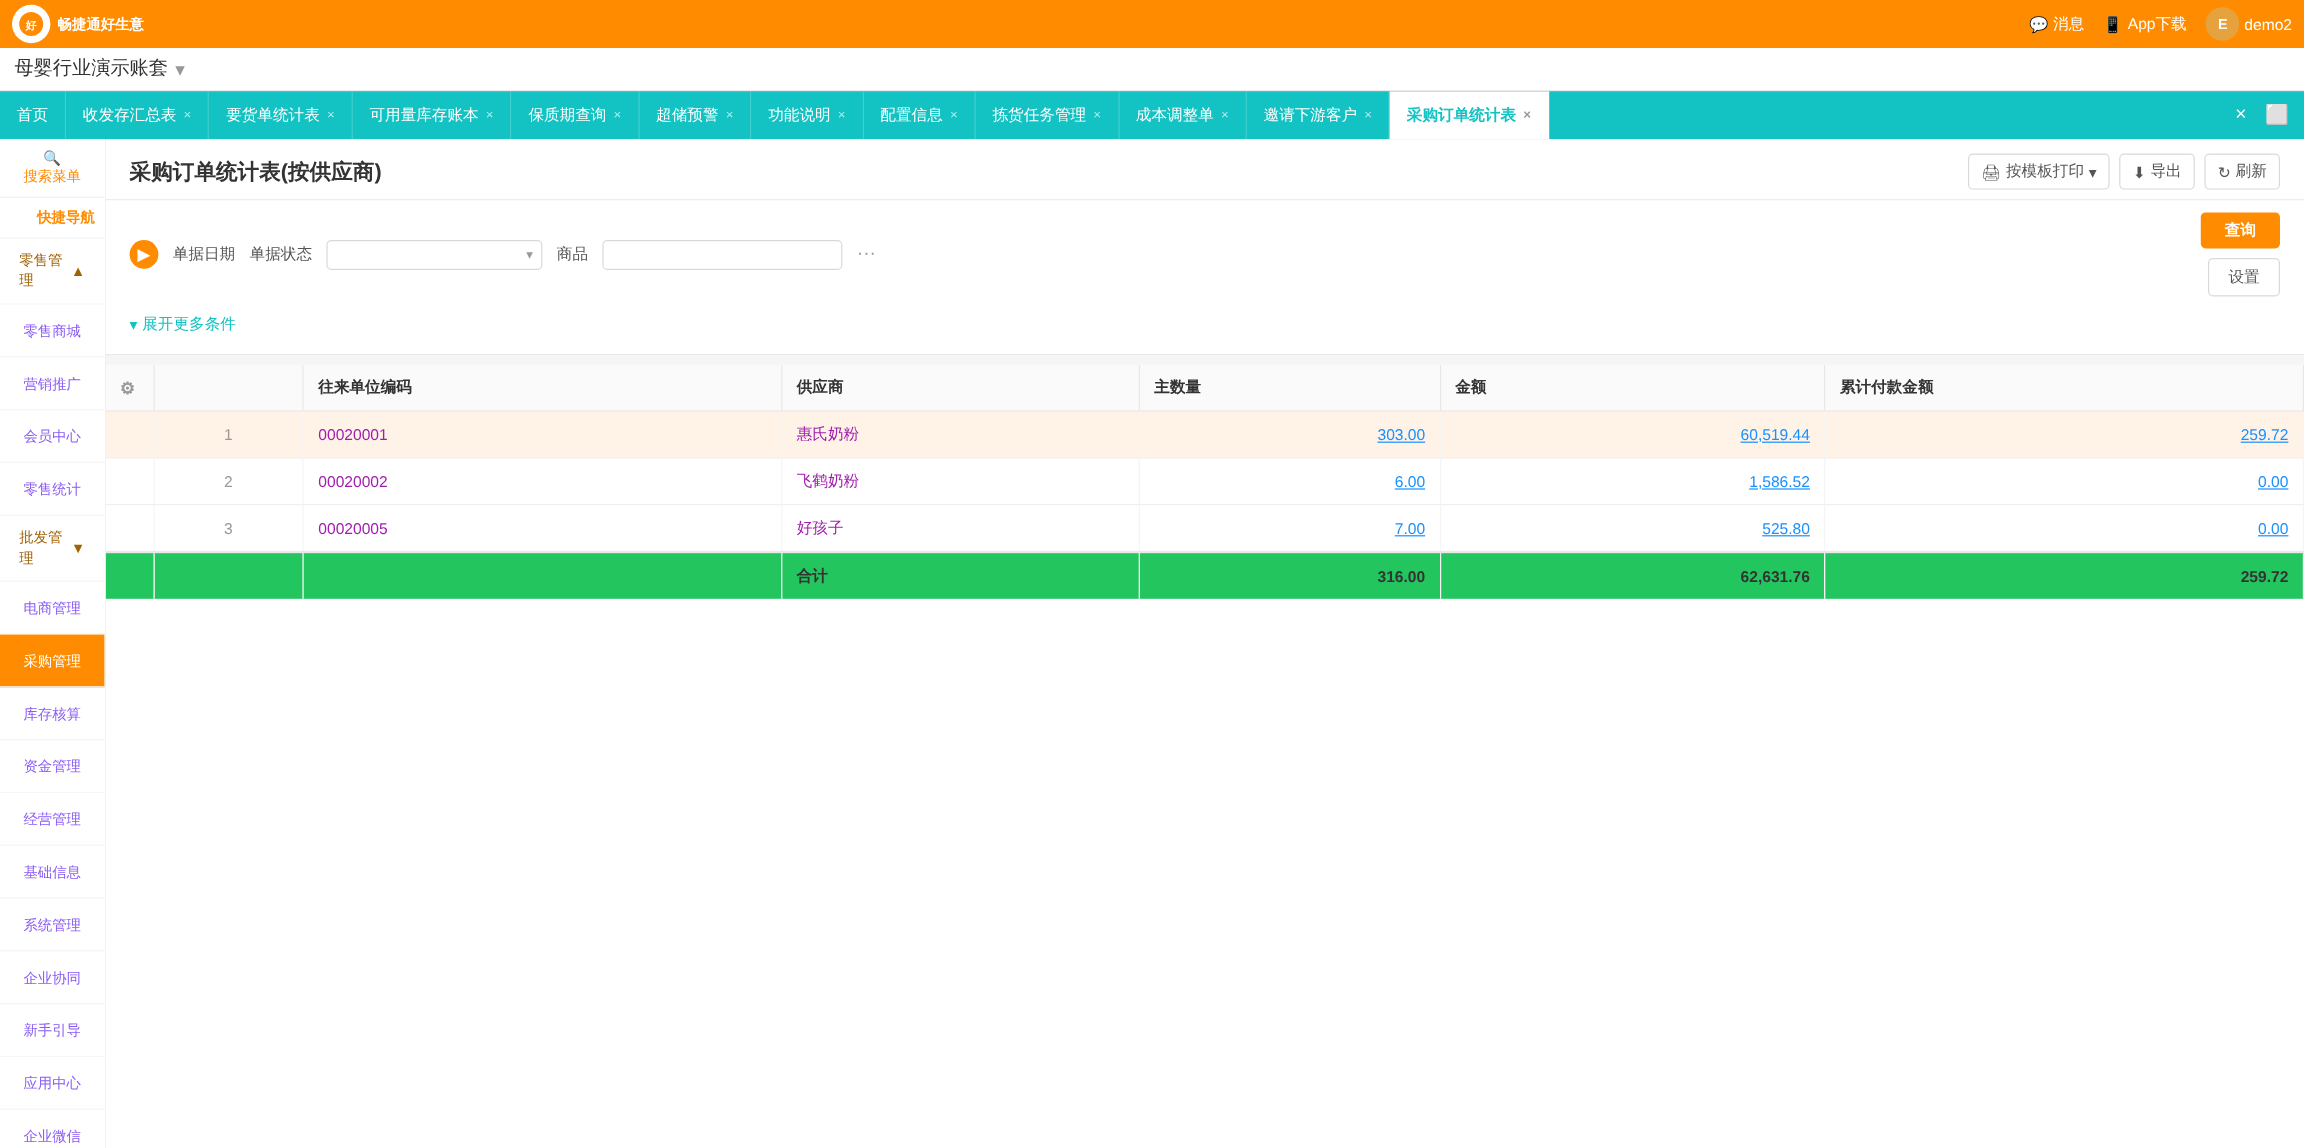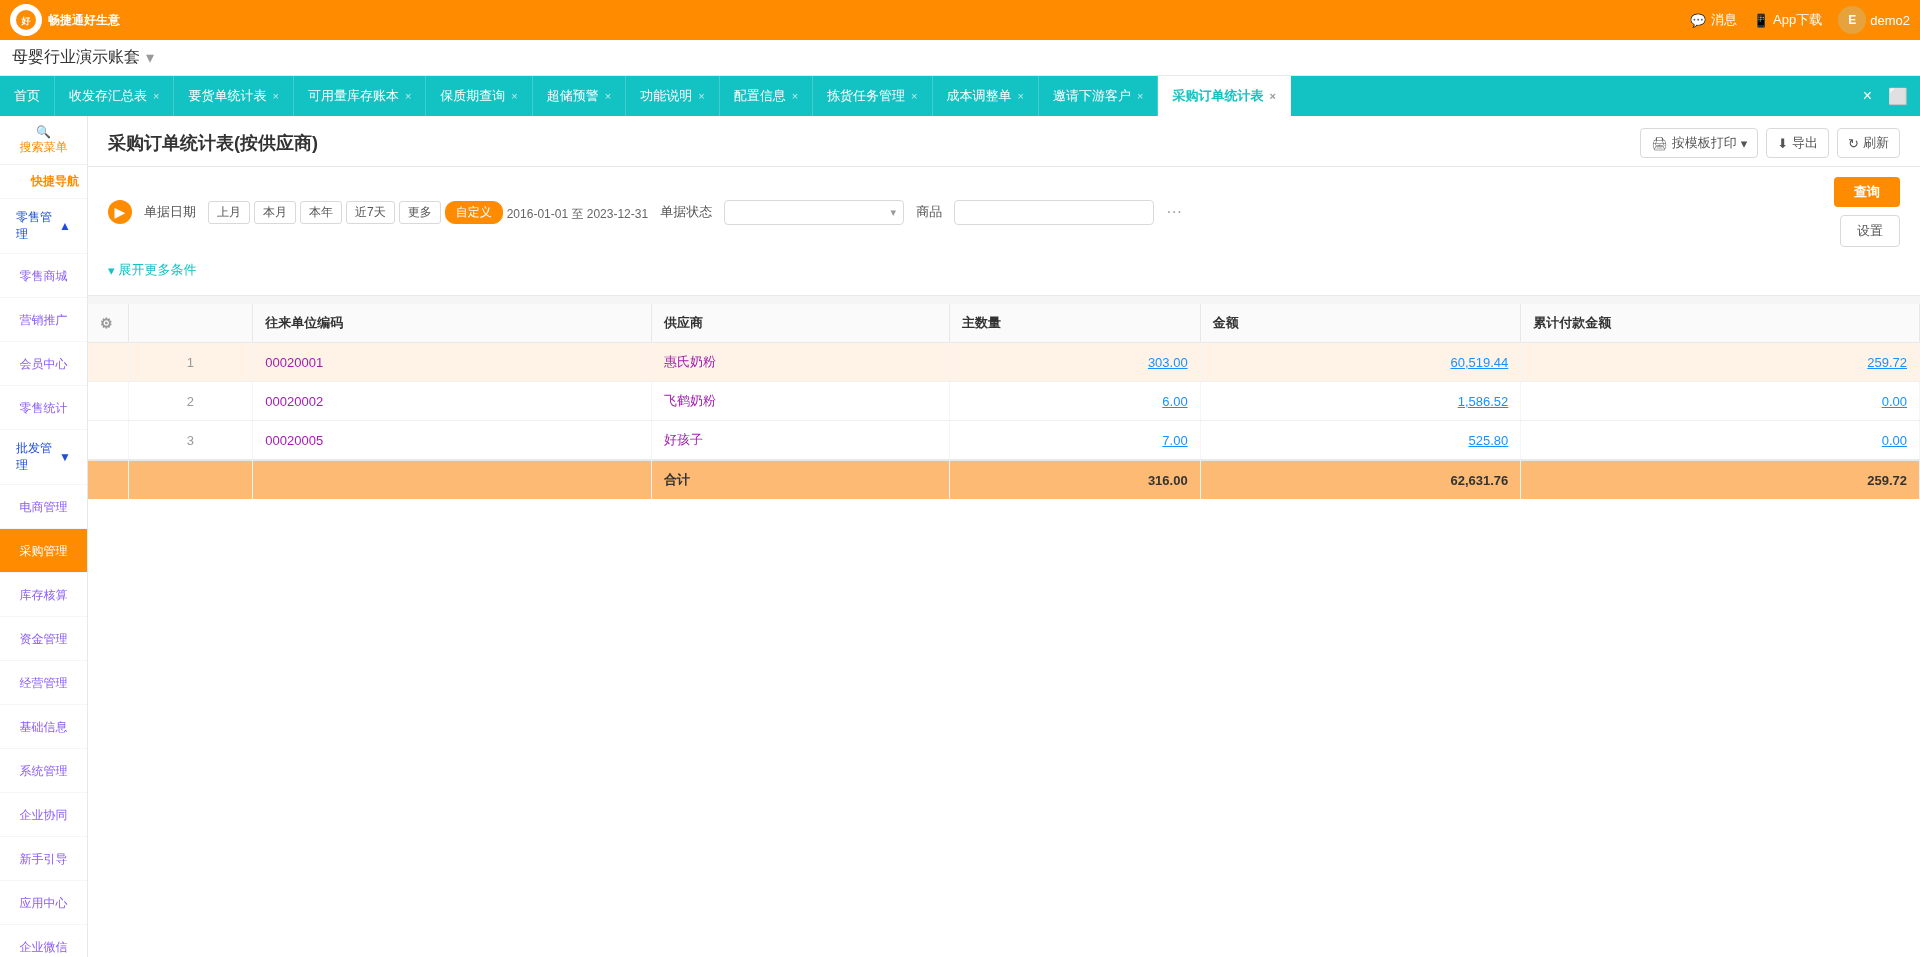--- a/index.html
+++ b/index.html
@@ -30,21 +30,21 @@
 
     
     .main-layout { display: flex; flex: 1; overflow: hidden; }
 
     
     .sidebar { width: 88px; background: white; border-right: 1px solid #e8e8e8; display: flex; flex-direction: column; overflow-y: auto; flex-shrink: 0; }
     .sidebar-search { padding: 8px; border-bottom: 1px solid #f0f0f0; text-align: center; }
     .sidebar-item { padding: 12px 4px; text-align: center; font-size: 12px; color: #8b5cf6; cursor: pointer; border-bottom: 1px solid #f5f5f5; }
     .sidebar-item.active { background: #ff8c00; color: white; }
     .sidebar-item-label { margin-top: 2px; }
-    .sidebar-section { display: flex; align-items: center; justify-content: center; gap: 4px; padding: 10px 16px; font-size: 12px; color: #1d4ed8; cursor: pointer; border-bottom: 1px solid #f5f5f5; }
+    .sidebar-section { display: flex; align-items: center; justify-content: center; gap: 4px; padding: 10px 16px; font-size: 12px; color: #a16207; cursor: pointer; border-bottom: 1px solid #f5f5f5; }
     .sidebar-nav { padding: 8px; text-align: right; font-size: 12px; color: #ff8c00; cursor: pointer; font-weight: bold; border-bottom: 1px solid #f5f5f5; }
 
     
     .content { flex: 1; overflow: auto; background: #f5f5f5; display: flex; flex-direction: column; }
 
     
     .page-header { background: white; padding: 12px 20px 8px; display: flex; align-items: center; justify-content: space-between; border-bottom: 1px solid #e8e8e8; flex-shrink: 0; }
     .page-title { font-size: 18px; font-weight: bold; color: #333; }
     .header-actions { display: flex; align-items: center; gap: 8px; }
     .btn-print { display: flex; align-items: center; gap: 4px; border: 1px solid #d9d9d9; background: white; padding: 5px 10px; border-radius: 4px; cursor: pointer; font-size: 13px; color: #555; }
@@ -73,21 +73,21 @@
     .data-table { width: 100%; border-collapse: collapse; font-size: 13px; }
     .data-table th { background: #fafafa; border-bottom: 1px solid #e8e8e8; border-right: 1px solid #e8e8e8; padding: 10px 12px; text-align: left; color: #333; font-weight: bold; white-space: nowrap; }
     .data-table td { border-bottom: 1px solid #f0f0f0; border-right: 1px solid #f5f5f5; padding: 10px 12px; color: #a21caf; }
     .data-table tr.selected td { background: #fff3e8; }
     .data-table .num-col { text-align: right; color: #1890ff; text-decoration: underline; cursor: pointer; }
     .data-table .row-num { color: #999; text-align: center; }
     .col-settings { width: 40px; text-align: center; cursor: pointer; }
     .gear-icon { color: #999; font-size: 14px; }
 
     
-    .table-footer { background: #fdba74; border-top: 2px solid #e8e8e8; }
+    .table-footer { background: #22c55e; border-top: 2px solid #e8e8e8; }
     .table-footer td { padding: 10px 12px; font-weight: bold; color: #333; border-bottom: none; }
 
     
     .expand-more { text-align: center; padding: 6px 0; }
   </style>
 </head>
 <body>
 
 <div class="top-bar">
   <div class="logo-area">
@@ -262,29 +262,20 @@
         </button>
       </div>
     </div>
 
     <div class="filter-area">
       <div class="filter-row">
         <div class="filter-collapse-btn">
           <span>▶</span>
         </div>
         <span class="filter-label">单据日期</span>
-        <div class="date-shortcuts">
-          <button class="date-btn">上月</button>
-          <button class="date-btn">本月</button>
-          <button class="date-btn">本年</button>
-          <button class="date-btn">近7天</button>
-          <button class="date-btn">更多</button>
-          <button class="date-btn custom">自定义</button>
-          <span class="date-range">2016-01-01 至 2023-12-31</span>
-        </div>
 
         <span class="filter-label">单据状态</span>
         <div class="select-wrapper">
           <select class="filter-select">
             <option value=""></option>
           </select>
         </div>
 
         <span class="filter-label">商品</span>
         <input class="filter-input" type="text" style="">

